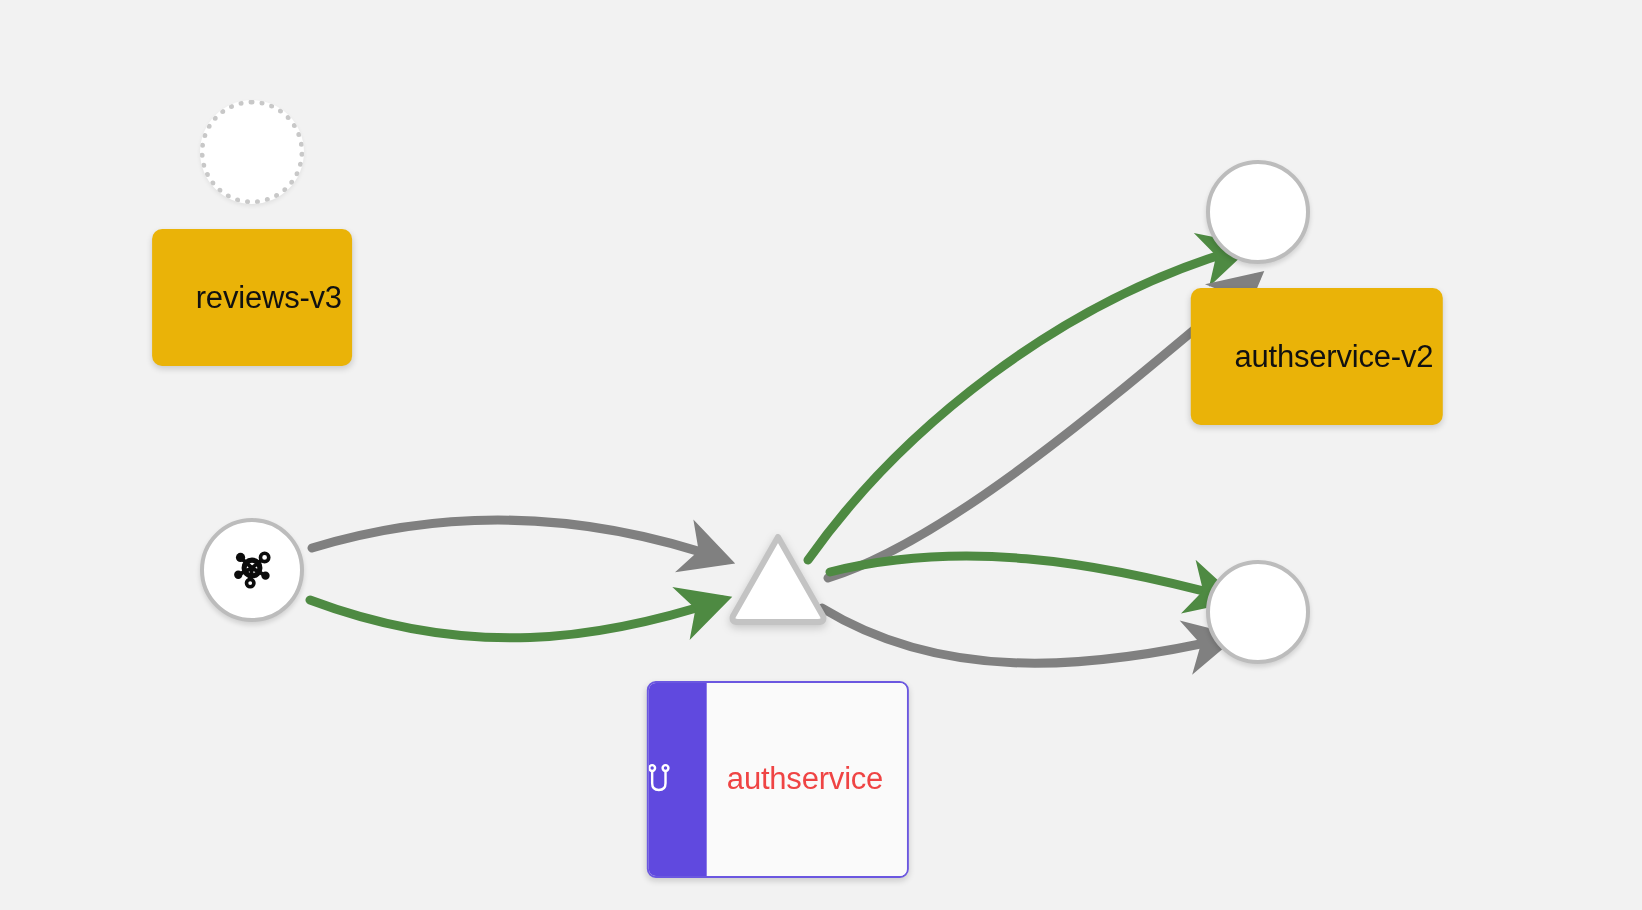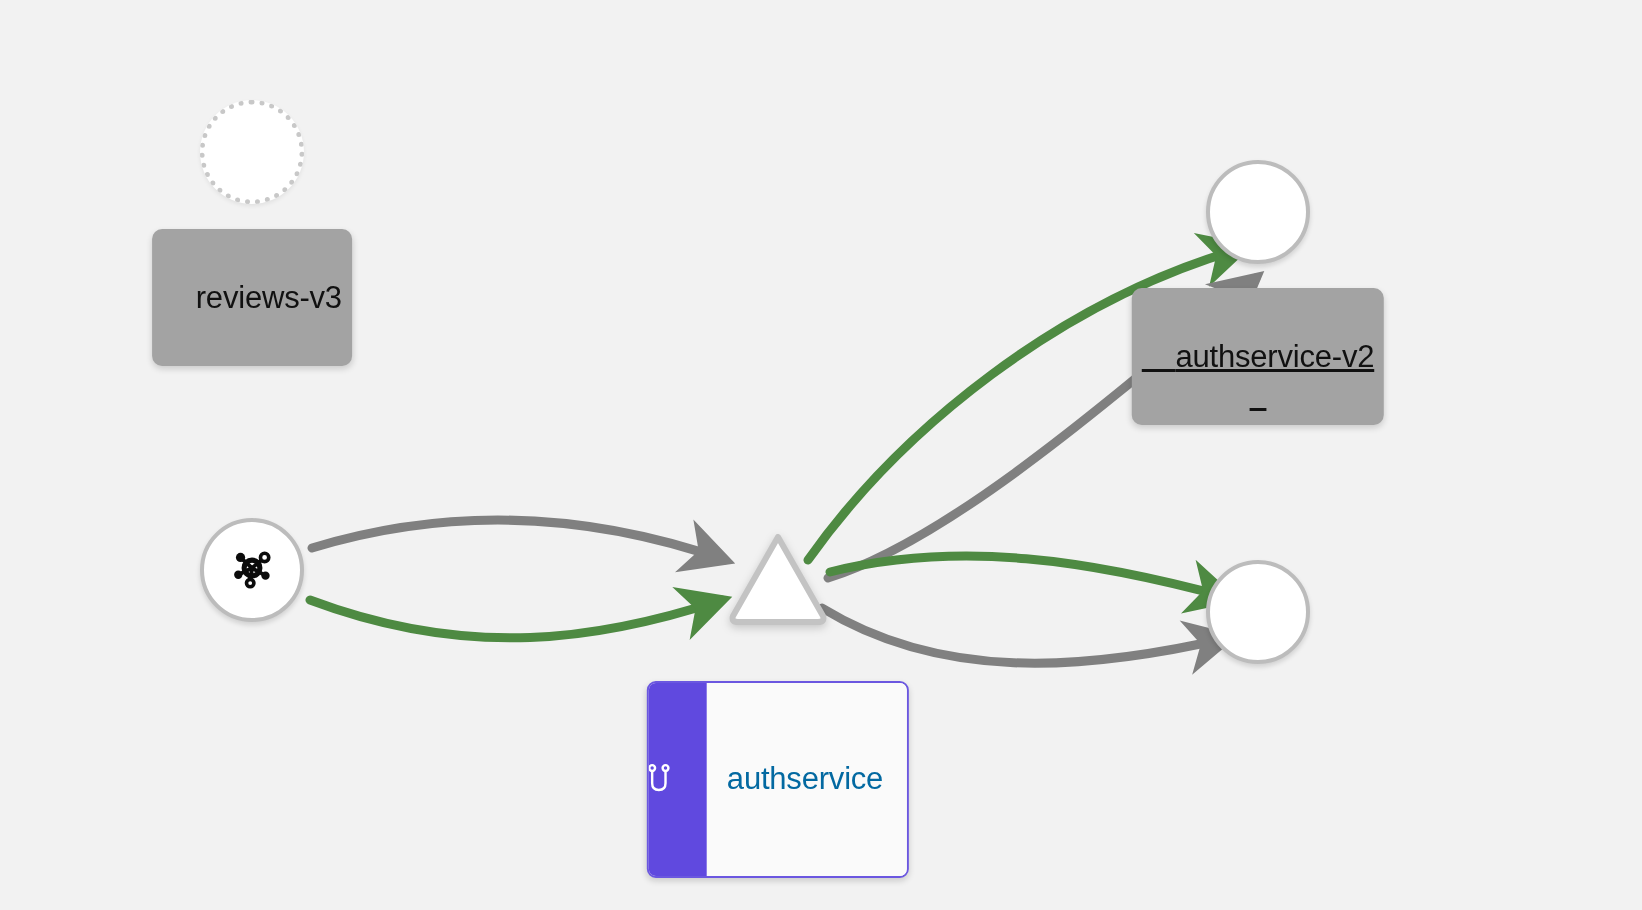--- a/index.html
+++ b/index.html
@@ -54,21 +54,21 @@
     height: 96px;
     position: relative;
     filter: drop-shadow(0 3px 4px rgba(0,0,0,0.18));
   }
   .triangle-node svg { display: block; }
 
   
   .label-box {
     position: absolute;
     transform: translate(-50%, 0);
-    background: #a3a3a3;
+    background: #eab308;
     border-radius: 10px;
     box-shadow: 0 3px 6px rgba(0,0,0,0.16);
     padding: 9px 10px;
     font-size: 31px;
     line-height: 1.28;
     color: #111111;
     white-space: pre;
     text-align: center;
     letter-spacing: -0.2px;
   }
@@ -89,21 +89,21 @@
     justify-content: center;
     flex: 0 0 auto;
   }
   .label-badge svg { display: block; }
   .label-text-inner {
     padding: 8px 24px 10px 20px;
     display: flex;
     align-items: center;
     background: #fafafa;
     font-size: 31px;
-    color: #0369a1;
+    color: #ef4444;
     letter-spacing: -0.2px;
   }
 </style>
 </head>
 <body>
 
 <div id="canvas">
 
   <svg id="edge-layer" viewBox="0 0 1642 910" xmlns="http://www.w3.org/2000/svg">
     <defs>
@@ -179,21 +179,21 @@
           </g>
         </svg>
       </span>
     </span>
     <span class="label-text-inner">authservice</span>
   </div>
 
   <div class="node" style="left:1258px; top:212px;">
     <div class="circle-node"></div>
   </div>
-  <div class="label-box" style="left:1258px; top:288px;text-decoration:underline;">
+  <div class="label-box" style="left:1317px; top:288px;">
     <span>authservice-v2</span>
   </div>
 
   <div class="node" style="left:1258px; top:612px;">
     <div class="circle-node"></div>
   </div>
 
 </div>
 
 </body></html>

